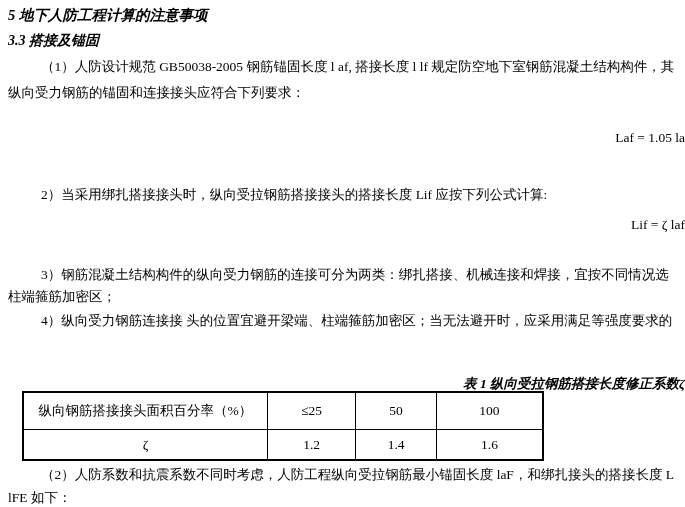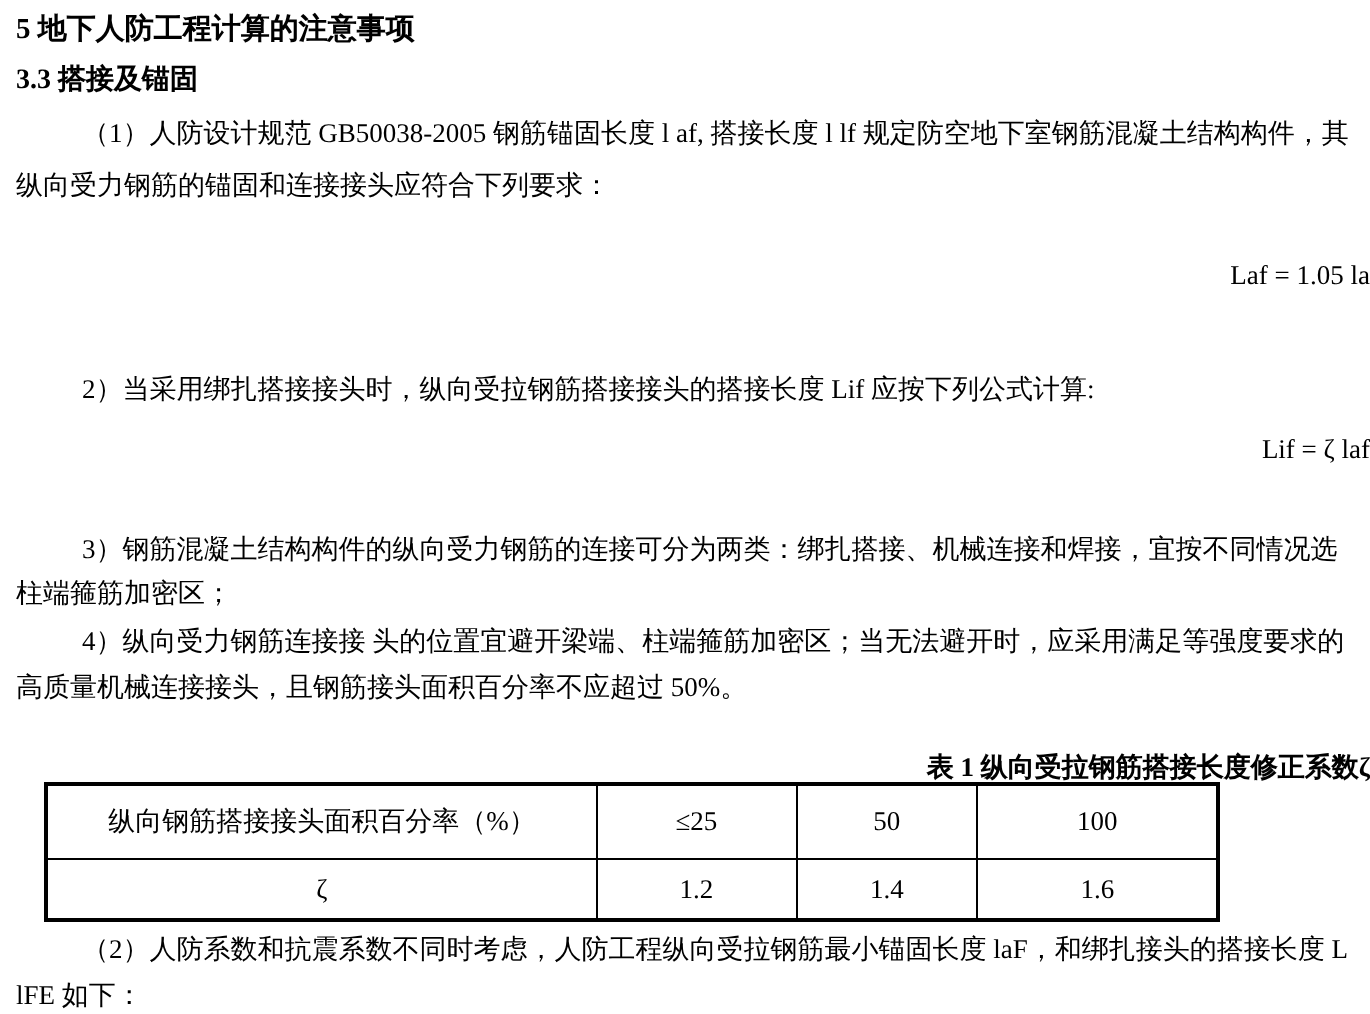--- a/index.html
+++ b/index.html
@@ -5,25 +5,25 @@
   html,body{margin:0;padding:0;background:#ffffff;}
   body{width:685px;height:507px;overflow:hidden;}
   .page{
     position:relative;width:685px;height:507px;background:#ffffff;
     font-family:"Liberation Serif","DejaVu Serif",serif;
     color:#000000;font-size:13.5px;
   }
   .ln{position:absolute;left:8px;right:4px;white-space:nowrap;line-height:17px;}
   .indent{padding-left:33px;}
   .center{left:0;right:0;text-align:right;padding-left:0;}
-  .bold{font-weight:bold;}
+  .bold{font-weight:bold;font-style:italic;}
   .h1{font-size:14.5px;}
   .h2{font-size:14px;}
   .doc-table{
-    position:absolute;top:391px;left:22px;width:588px;
+    position:absolute;top:391px;left:22px;width:522px;
     border-collapse:collapse;table-layout:fixed;
     border:2px solid #000;
   }
   .doc-table td{
     border:1px solid #000;text-align:center;vertical-align:middle;
     font-size:13.5px;padding:0;
   }
   .doc-table tr.r1 td{height:36px;}
   .doc-table tr.r2 td{height:29px;}
 </style>
@@ -48,21 +48,20 @@
 
   <div class="ln center" style="top:216px">Lif = ζ laf</div>
 
 
   <div class="ln indent" style="top:266px">3）钢筋混凝土结构构件的纵向受力钢筋的连接可分为两类：绑扎搭接、机械连接和焊接，宜按不同情况选</div>
 
   <div class="ln" style="top:288px">柱端箍筋加密区；</div>
 
   <div class="ln indent" style="top:312px">4）纵向受力钢筋连接接 头的位置宜避开梁端、柱端箍筋加密区；当无法避开时，应采用满足等强度要求的</div>
 
-  <div class="ln" style="top:335px">高质量机械连接接头，且钢筋接头面积百分率不应超过 50%。</div>
 
   <div class="ln center bold" style="top:375px">表 1 纵向受拉钢筋搭接长度修正系数ζ</div>
 
   <table class="doc-table">
     <colgroup>
       <col style="width:47%">
       <col style="width:17%">
       <col style="width:15.5%">
       <col style="width:20.5%">
     </colgroup>

